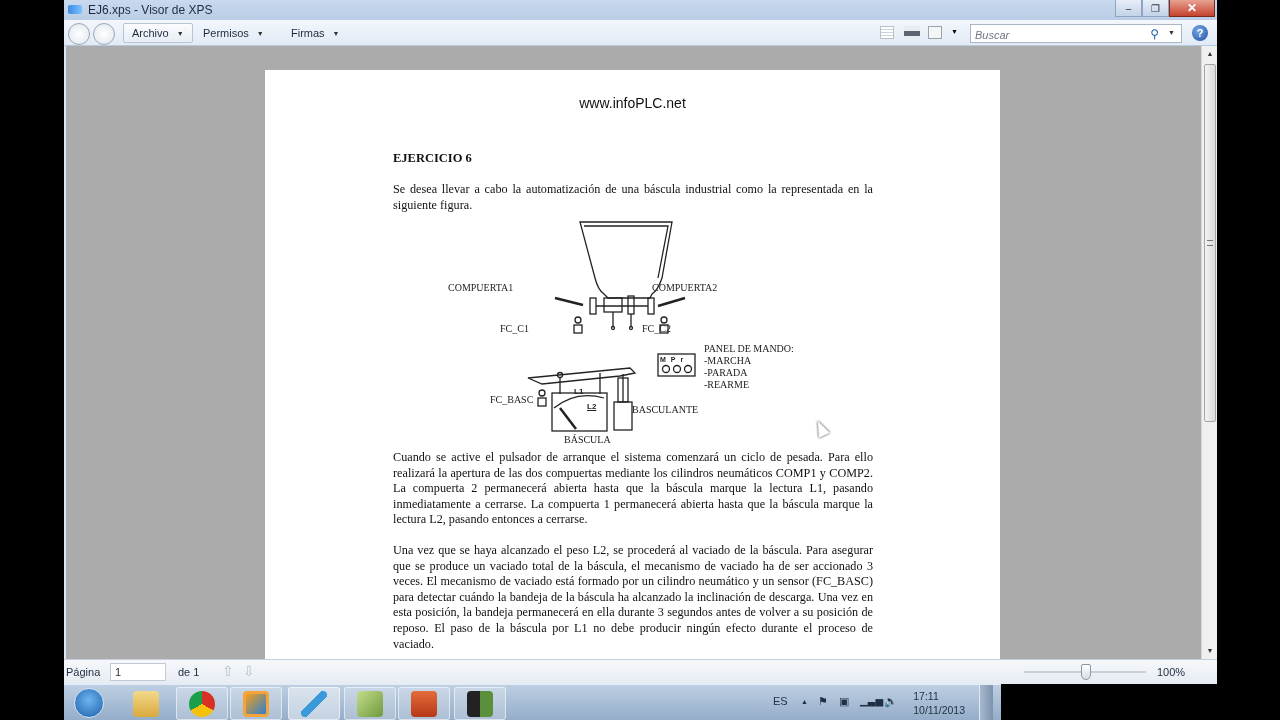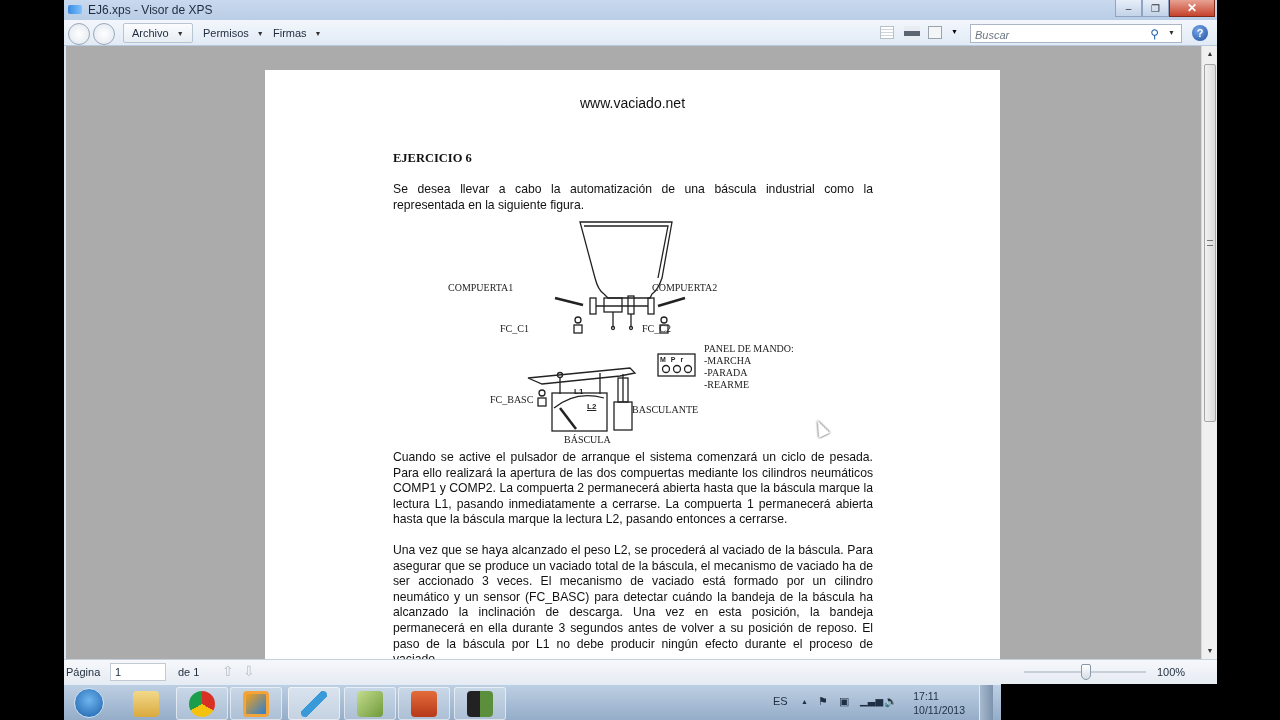--- a/index.html
+++ b/index.html
@@ -16,21 +16,21 @@
 .menu{position:absolute;top:3px;height:20px;font-size:11px;color:#1e2b3c;display:flex;align-items:center;padding:0 8px;gap:8px}
 .menu.boxed{border:1px solid #b8c4d2;border-radius:2px;background:linear-gradient(#fbfcfe,#e7edf4)}
 .menu .caret{font-size:7px;color:#333}
 .tbicon{position:absolute;top:6px;width:14px;height:13px}
 #search{position:absolute;left:906px;top:4px;width:212px;height:19px;background:#fff;border:1px solid #aab6c4;font-size:11px;font-style:italic;color:#6d7784;padding:4px 4px}
 #search .sicon{position:absolute;right:22px;top:2px;font-size:12px;color:#1f5fa8;font-style:normal}
 #search .scaret{position:absolute;right:6px;top:4px;font-size:7px;color:#333;font-style:normal}
 #help{position:absolute;left:1128px;top:5px;width:16px;height:16px;border-radius:50%;background:radial-gradient(circle at 40% 35%,#79a9e9,#1d4e9e);color:#fff;font-size:11px;font-weight:bold;text-align:center;line-height:16px}
 #viewport{position:absolute;left:2px;top:46px;width:1135px;height:613px;background:#ababab;overflow:hidden}
 #page{position:absolute;left:199px;top:24px;width:735px;height:600px;background:#fff}
-.pg-text{position:absolute;font-family:Liberation Sans, sans-serif;font-size:12.2px;color:#111;line-height:15.6px;text-align:justify}
+.pg-text{position:absolute;font-family:Liberation Serif, serif;font-size:12.2px;color:#111;line-height:15.6px;text-align:justify}
 #site{position:absolute;left:0;top:25px;width:100%;text-align:center;font-family:"Liberation Sans",sans-serif;font-size:14px;color:#111}
 #heading{position:absolute;left:128px;top:81px;font-family:"Liberation Serif",serif;font-weight:bold;font-size:12.5px;color:#111}
 #figure{position:absolute;left:215px;top:148px;width:280px;height:230px}
 .figlbl{position:absolute;font-family:"Liberation Serif",serif;font-size:10px;color:#222;white-space:nowrap;line-height:12px}
 #vscroll{position:absolute;left:1137px;top:46px;width:16px;height:613px;background:#f0f0f0;border-left:1px solid #d8d8d8}
 #vscroll .arrow{position:absolute;left:0;width:16px;height:16px;font-size:7px;color:#333;text-align:center;line-height:16px}
 #vscroll .thumb{position:absolute;left:2px;top:18px;width:12px;height:358px;border:1px solid #a6a6a6;border-radius:2px;background:linear-gradient(90deg,#f2f2f2,#dcdcdc)}
 #vscroll .grip{position:absolute;left:2px;top:175px;width:6px;height:6px;border-top:1px solid #777;border-bottom:1px solid #777}
 #status{position:absolute;left:0;top:659px;width:100%;height:25px;background:linear-gradient(#f6f8fb,#e6ecf3);border-top:1px solid #c6d0dc;font-size:11px;color:#1e2b3c}
 #status .lbl{position:absolute;top:6px}
@@ -67,41 +67,41 @@
     <div class="navc" style="left:4px"></div>
     <div class="navc" style="left:29px"></div>
     <div class="menu boxed" style="left:59px">
       <span>Archivo</span>
       <span class="caret">▼</span>
     </div>
     <div class="menu" style="left:131px">
       <span>Permisos</span>
       <span class="caret">▼</span>
     </div>
-    <div class="menu" style="left:201px">
+    <div class="menu" style="left:219px">
       <span>Firmas</span>
       <span class="caret">▼</span>
     </div>
 
     <div class="tbicon" style="left:816px;border:1px solid #b9c0c8;background:repeating-linear-gradient(#fff 0 2px,#cfd5dc 2px 3px)"></div>
     <div class="tbicon" style="left:840px;width:16px;background:linear-gradient(#e9edf1 0 35%,#5b6470 35% 75%,#e9edf1 75%);border-radius:2px"></div>
     <div class="tbicon" style="left:864px;border:1px solid #9aa3ad;background:#f3f5f7"></div>
     <span style="position:absolute;left:887px;top:8px;font-size:7px">▼</span>
 
     <div id="search">
       <span>Buscar</span>
       <span class="sicon">⚲</span>
       <span class="scaret">▼</span>
     </div>
     <div id="help">?</div>
   </div>
 
   <div id="viewport">
     <div id="page">
-      <div id="site">www.vaciado.net</div>
+      <div id="site">www.infoPLC.net</div>
       <div id="heading">EJERCICIO 6</div>
       <div class="pg-text" style="left:128px;top:112px;width:480px">Se desea llevar a cabo la automatización de una báscula industrial como la representada en la siguiente figura.</div>
 
       <div id="figure">
         <svg width="280" height="230" viewBox="0 0 280 230" style="position:absolute;left:0;top:0">
           <g stroke="#222" fill="none" stroke-width="1.3">
 
             <path d="M100 4 L192 4 L182 60 Q178 72 172 76 L170 80 L128 80 L124 76 Q118 72 115 60 Z"></path>
             <path d="M104 8 L188 8 L178 60"></path>
 

